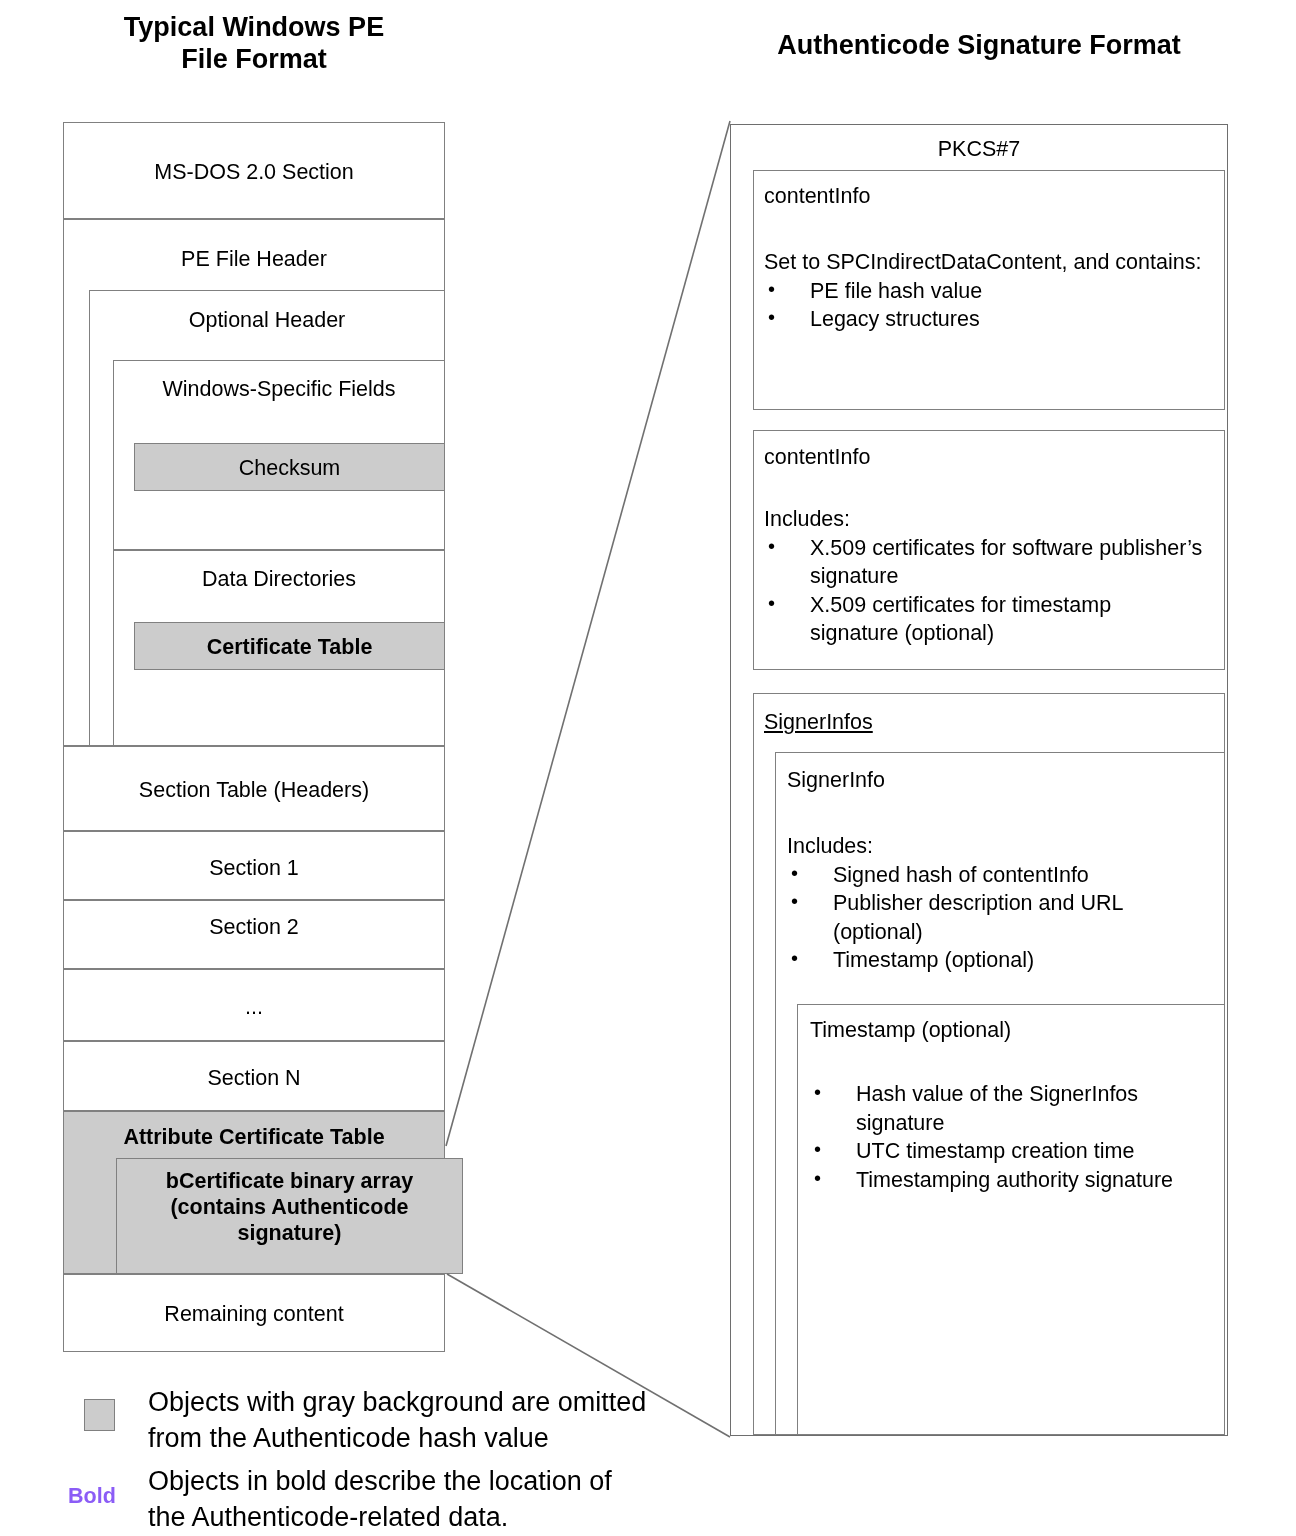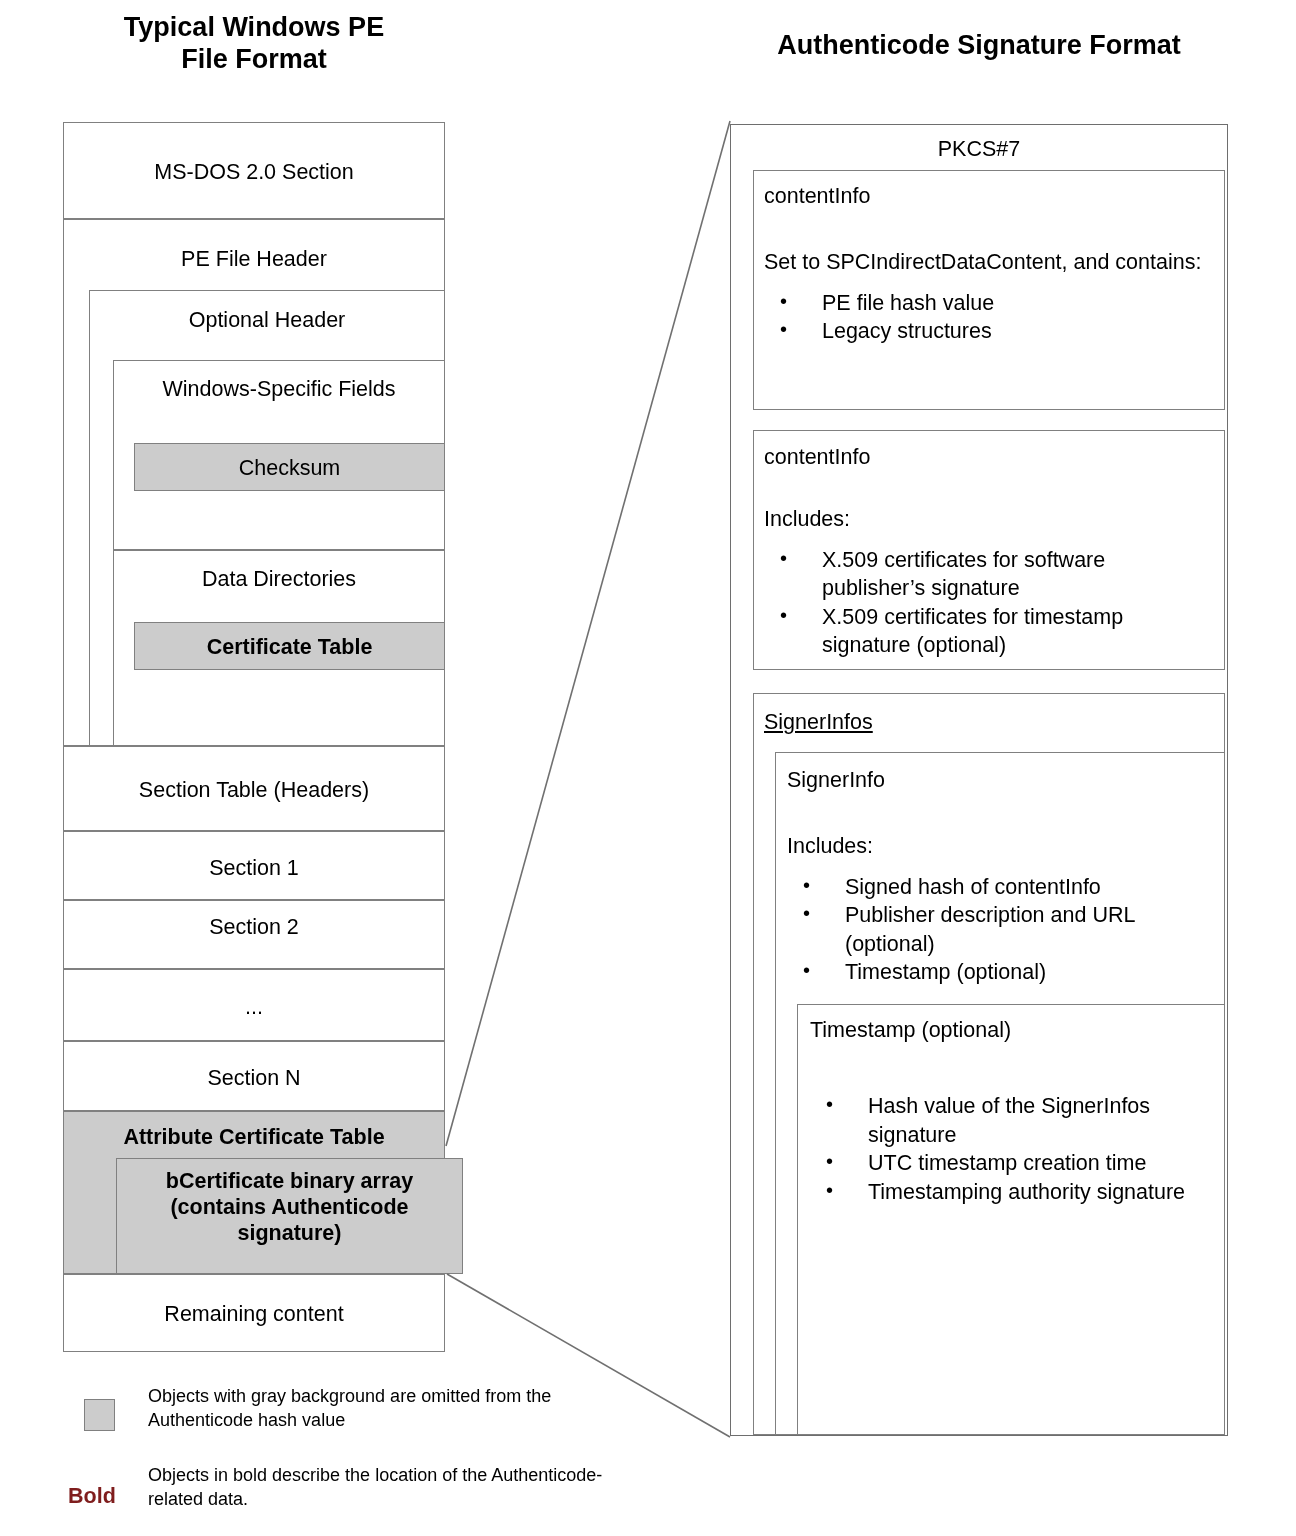--- a/index.html
+++ b/index.html
@@ -63,21 +63,21 @@
     white-space: nowrap;
   }
   .blk-body {
     position: absolute;
     font-size: 21.5px;
     line-height: 1.33;
     color: #000;
   }
   .blk-body p { margin: 0; }
   .blk-body ul {
-    margin: 12px; padding: 0;
+    margin: 0; padding: 0;
     list-style: none;
   }
   .blk-body li {
     position: relative;
     padding-left: 46px;
     margin: 0;
   }
   .blk-body li::before {
     content: "\2022";
     position: absolute;
@@ -97,25 +97,25 @@
   
   .legend-swatch {
     position: absolute;
     border: 1.5px solid #808080;
     background: #cccccc;
   }
   .legend-bold {
     position: absolute;
     font-size: 21.5px;
     font-weight: bold;
-    color: #7f1d1d;
+    color: #8b5cf6;
   }
   .legend-text {
     position: absolute;
-    font-size: 18px;
+    font-size: 27px;
     line-height: 1.32;
     color: #000;
   }
 </style>
 </head>
 <body>
 
 <div class="stage">
 
   <div class="title" id="title-right">Authenticode Signature Format</div>

